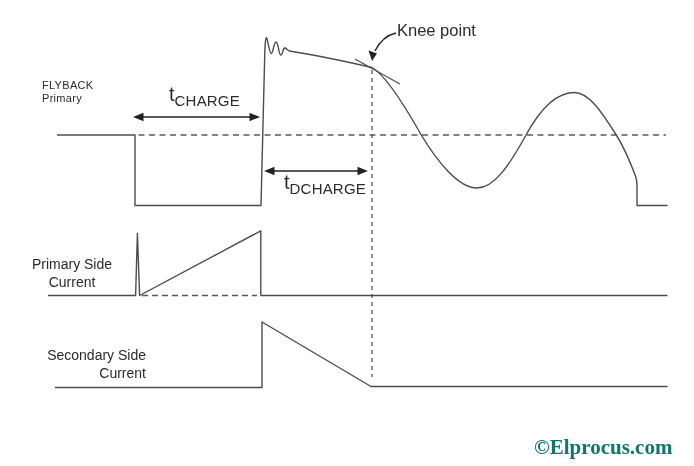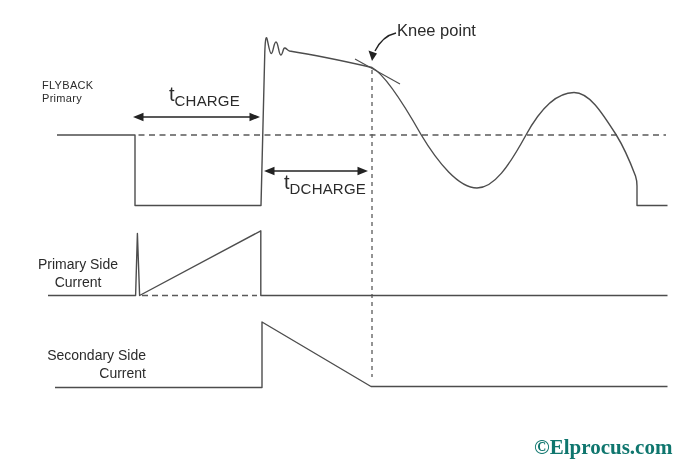--- a/index.html
+++ b/index.html
@@ -11,21 +11,21 @@
     overflow:hidden;
   }
   svg{position:absolute;left:0;top:0;}
   .trace{fill:none;stroke:#4d4d4d;stroke-width:1.4;stroke-linejoin:round;stroke-linecap:butt;}
   .dashedline{fill:none;stroke:#5a5a5a;stroke-width:1.3;}
   .arrowline{fill:none;stroke:#222222;stroke-width:1.4;}
   .arrowhead{fill:#222222;stroke:none;}
   .tangent{fill:none;stroke:#4d4d4d;stroke-width:1.1;}
   .lbl{position:absolute;color:#2b2b2b;}
   .lbl-flyback{left:42px;top:79px;font-size:11px;line-height:13px;letter-spacing:.3px;}
-  .lbl-primary{left:24px;top:256px;width:108px;text-align:center;font-size:14px;line-height:17.5px;}
+  .lbl-primary{left:18px;top:256px;width:108px;text-align:center;font-size:14px;line-height:17.5px;}
   .lbl-secondary{left:18px;top:347px;width:128px;text-align:right;font-size:14px;line-height:17.5px;}
   .lbl-knee{left:397px;top:21px;font-size:16.5px;}
   .lbl-tcharge{left:169px;top:84px;}
   .lbl-tdcharge{left:284px;top:172px;}
   .tsym{font-size:20px;line-height:20px;}
   .tsub{font-size:15px;vertical-align:-5px;letter-spacing:.2px;}
   .watermark{
     position:absolute;left:534px;top:435px;
     font-family:"Liberation Serif", serif;
     font-weight:bold;font-size:21px;color:#0f766e;

